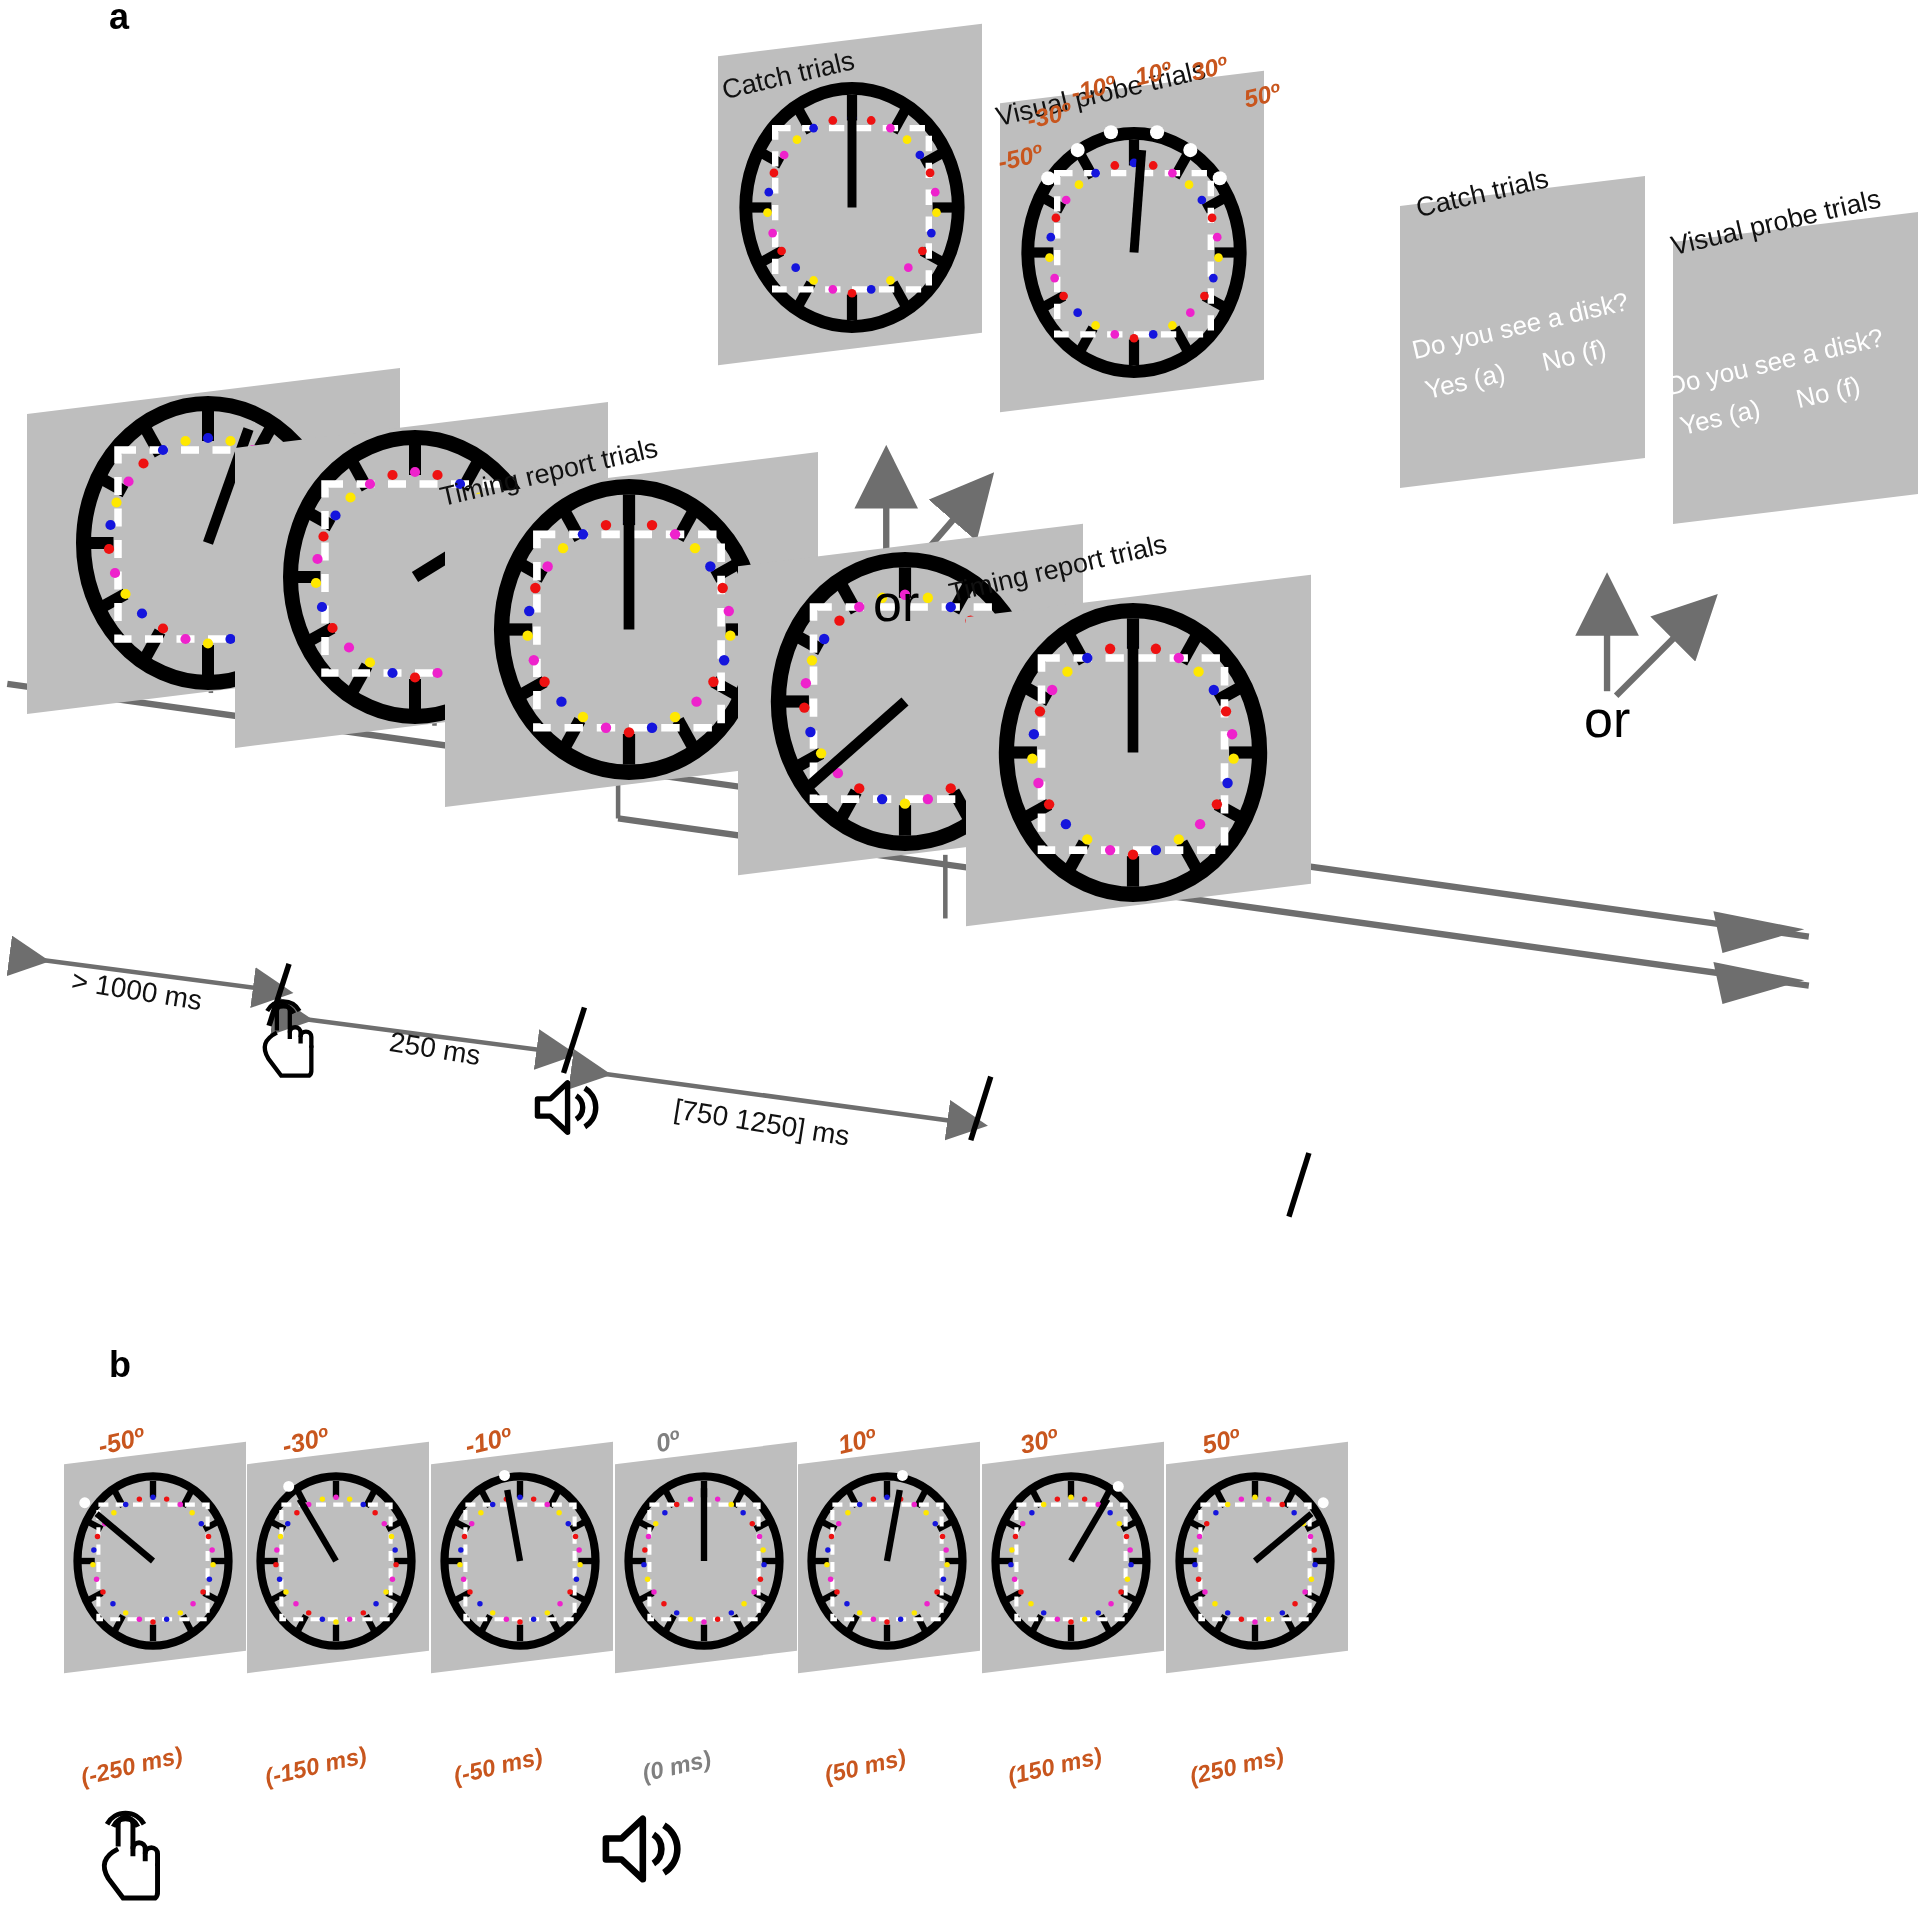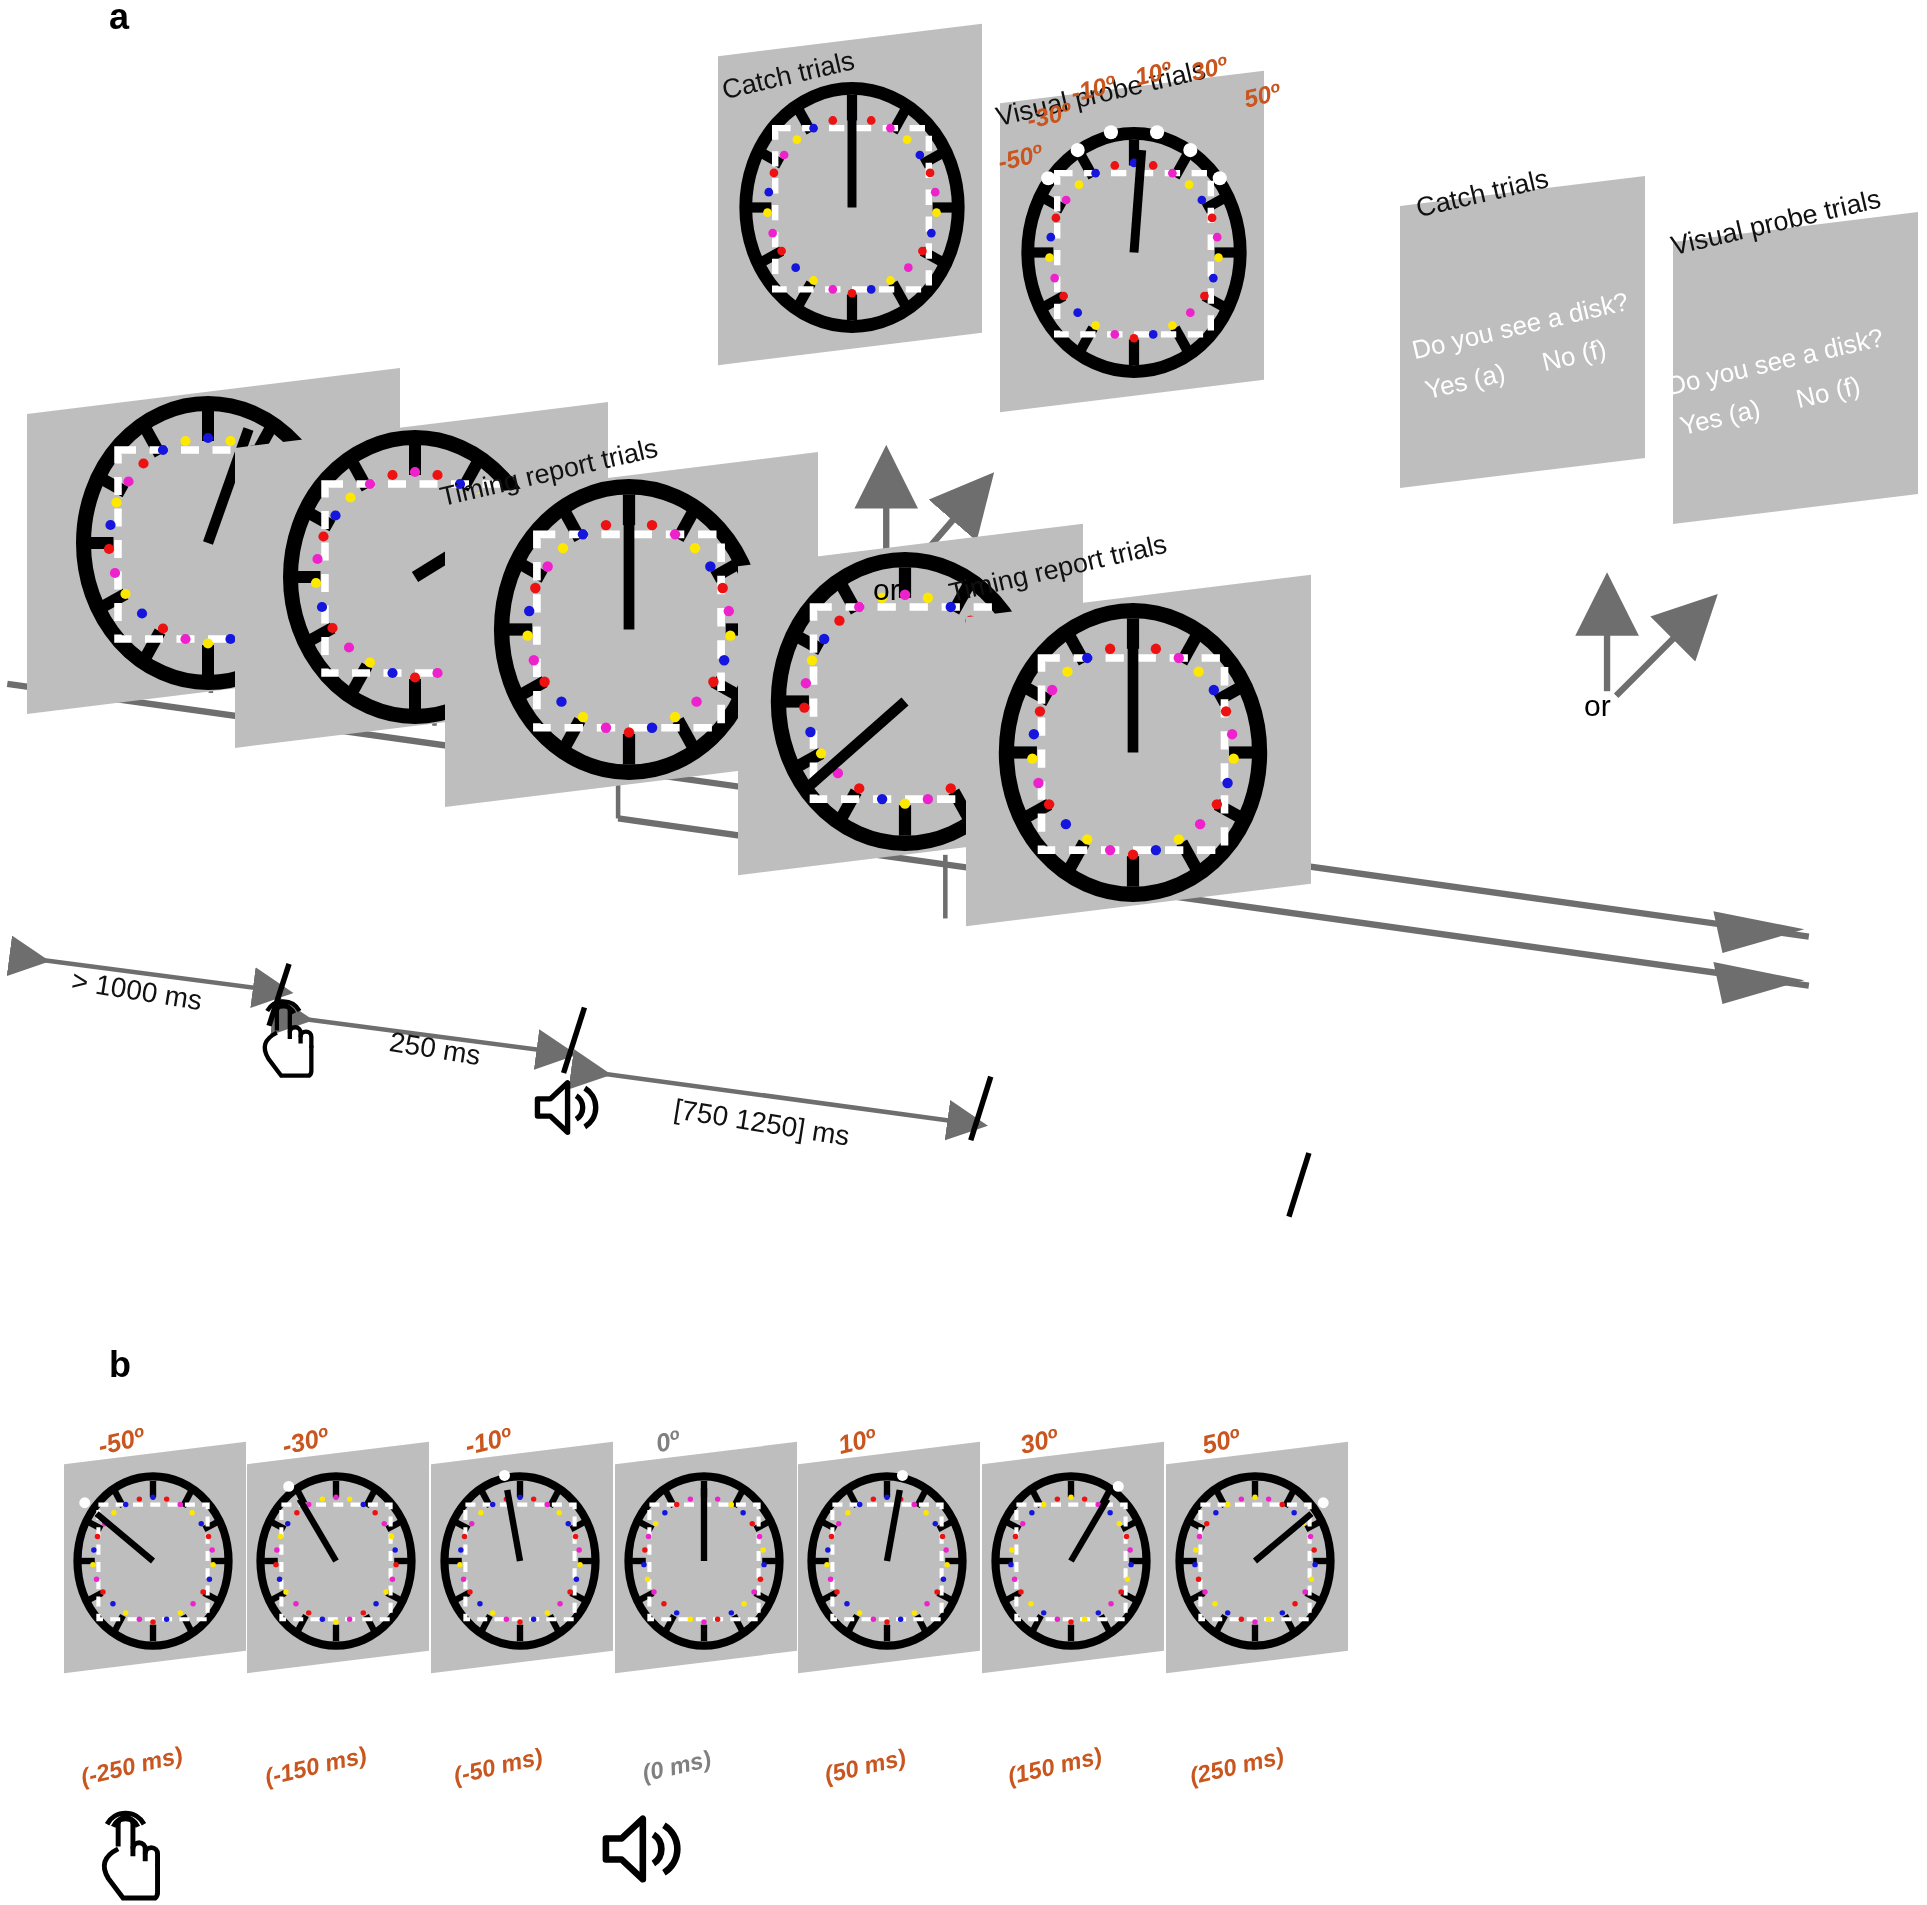--- a/index.html
+++ b/index.html
@@ -22,21 +22,21 @@
   .clock{position:absolute;}
   .clock svg{display:block;overflow:visible;}
 
   
   .resp-text{position:absolute;color:#fff;white-space:nowrap;
       font-size:26px;transform:rotate(-13deg);transform-origin:left bottom;}
 
   
   .tl-label{position:absolute;white-space:nowrap;font-size:28px;color:#111;
       transform:rotate(9deg);}
-  .or-label{position:absolute;font-size:30px;color:#000;}
+  .or-label{position:absolute;font-size:52px;color:#000;}
 
   .icon-wrap{position:absolute;}
 
   
   .bq{position:absolute;white-space:nowrap;font-weight:bold;font-style:italic;}
   .bq.deg{font-size:25.5px;transform:rotate(-13deg);}
   .bq.ms{font-size:23.6px;transform:rotate(-13deg);}
 
   svg.line-art{position:absolute;left:0;top:0;overflow:visible;pointer-events:none;}
 </style>

